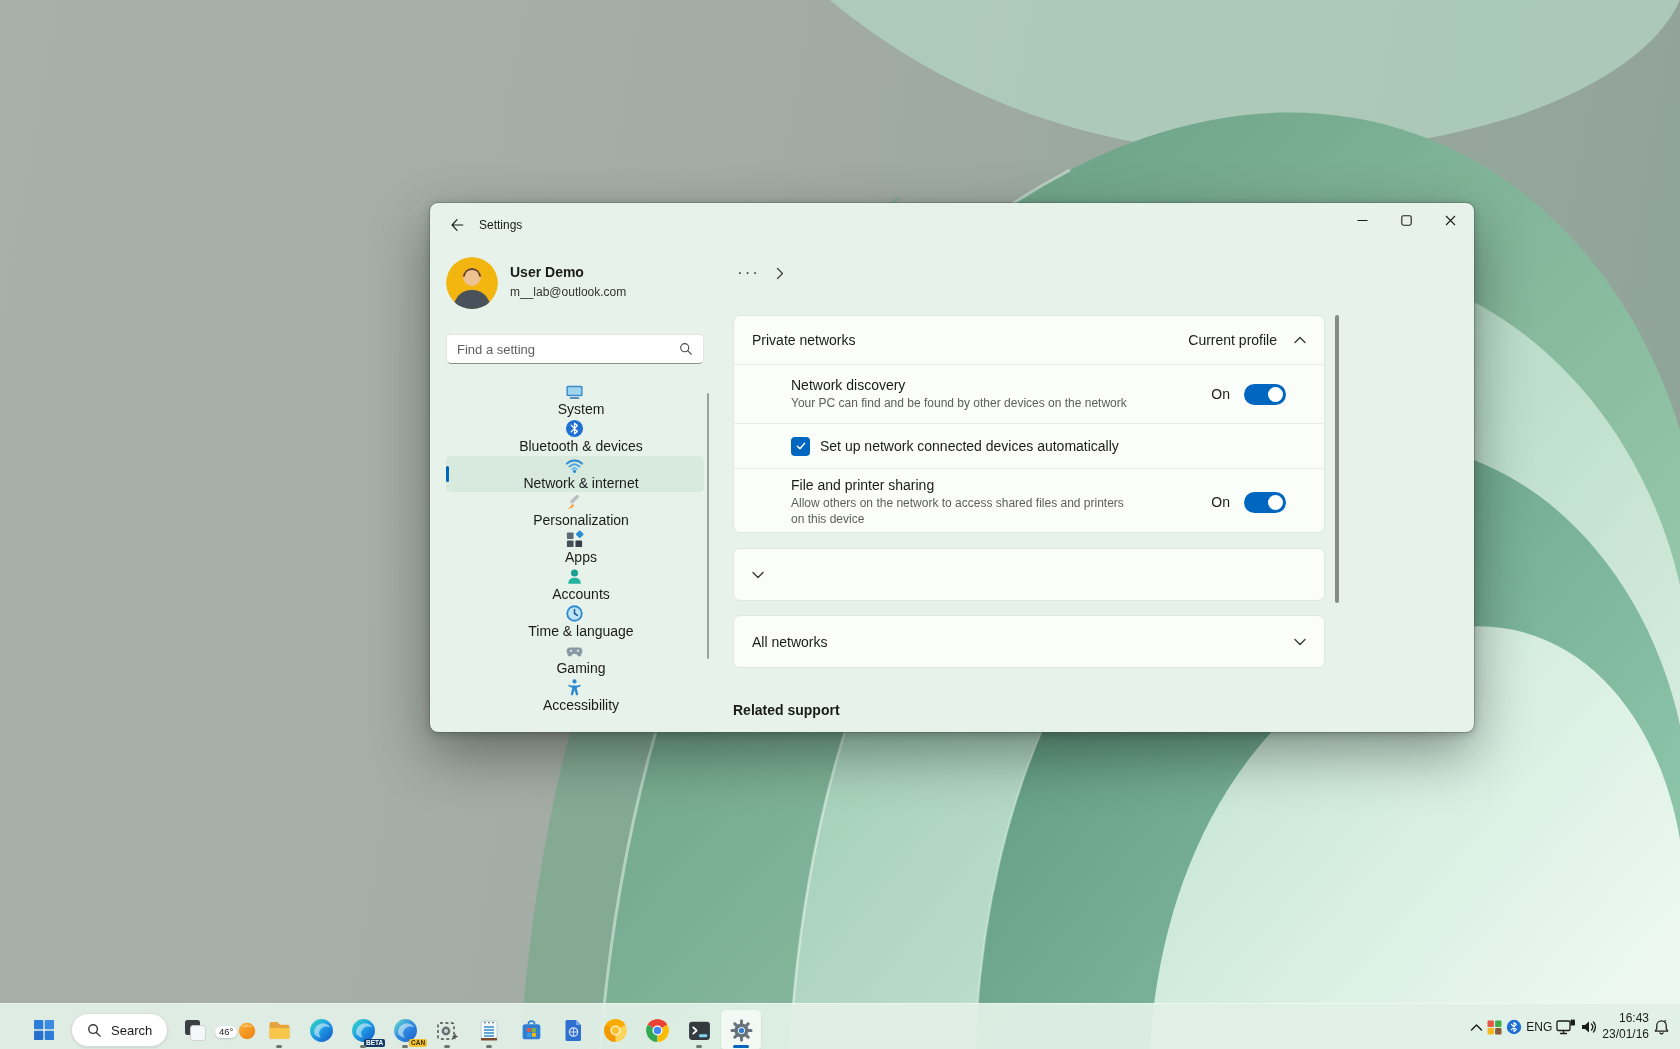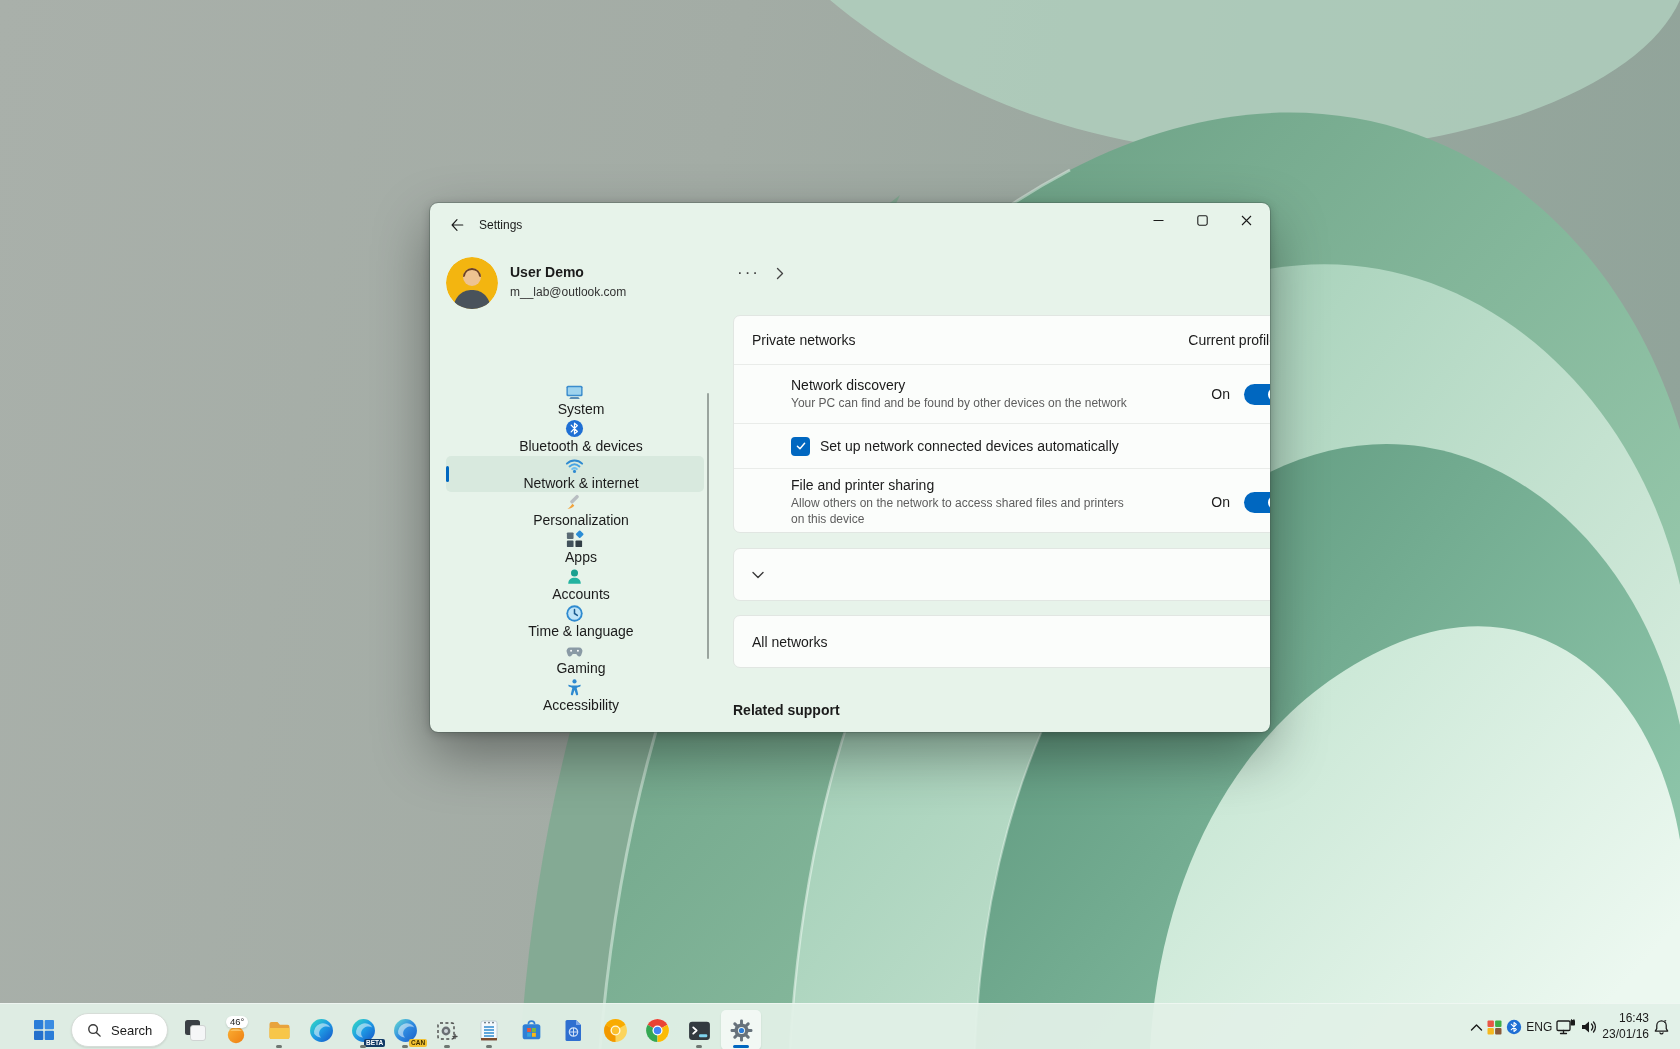--- a/index.html
+++ b/index.html
@@ -2,21 +2,21 @@
 <html><head>
 <meta charset="utf-8">
 <style>
   * { margin:0; padding:0; box-sizing:border-box; }
   html,body { width:1680px; height:1049px; overflow:hidden;
     font-family:"Liberation Sans","DejaVu Sans",sans-serif;
     background:linear-gradient(100deg,#a9b0aa 0%,#a3aca5 40%,#98a79e 70%,#8fa399 100%); }
   .wallpaper { position:absolute; inset:0; }
 
   
-  .window { position:absolute; left:430px; top:203px; width:840px; height:529px;
+  .window { position:absolute; left:430px; top:203px; width:1044px; height:529px;
     background:#e7f3ea; border-radius:8px; overflow:hidden;
     box-shadow:0 22px 55px rgba(0,0,0,.38), 0 2px 10px rgba(0,0,0,.22);
     outline:1px solid rgba(70,90,80,.35); }
   .titlebar { position:absolute; top:0; left:0; right:0; height:44px; }
   .back-btn { position:absolute; left:12px; top:9px; width:30px; height:26px; border-radius:4px;
     display:flex; align-items:center; justify-content:center; cursor:default; }
   .win-title { position:absolute; left:49px; top:0; height:44px; display:flex; align-items:center;
     font-size:12px; color:#1b1b1b; }
   .win-controls { position:absolute; right:2px; top:1px; display:flex; }
   .wc-btn { width:44px; height:32px; display:flex; align-items:center; justify-content:center; }
@@ -90,21 +90,21 @@
   .active-dash { position:absolute; bottom:2px; left:50%; transform:translateX(-50%); width:16px;
     height:3px; border-radius:2px; background:#0067c0; }
   .search-pill { height:34px; border-radius:17px; background:#fff; border:1px solid #d7ddd8;
     display:flex; align-items:center; padding:0 15px; margin:0 6px;
     box-shadow:0 1px 2px rgba(0,0,0,.1); }
   .search-pill .sp-label { font-size:13px; color:#1b1b1b; margin-left:9px; }
   .badge { position:absolute; bottom:3px; right:-2px; font-size:6.5px; font-weight:700;
     padding:1px 2px; border-radius:2px; line-height:1; }
   .badge-beta { background:#123a66; color:#fff; }
   .badge-can  { background:#f2c233; color:#3a2c00; }
-  .weather-wrap { display:flex; flex-direction:column; align-items:center; }
+  .weather-wrap { display:flex; align-items:center; }
   .temp-pill { background:#fff; border-radius:6px; font-size:9.5px; color:#222; padding:0 4px;
     line-height:12px; margin-bottom:-4px; z-index:1; box-shadow:0 1px 2px rgba(0,0,0,.15); }
   .tb-right { position:absolute; right:10px; top:0; height:46px; display:flex; align-items:center;
     gap:4px; }
   .tray-text { font-size:12px; color:#1b1b1b; }
   .clock { text-align:right; font-size:12px; color:#1b1b1b; line-height:1.3; }
   .tray-ico { display:flex; align-items:center; }
 </style>
 </head>
 <body>
@@ -171,20 +171,27 @@
     <svg width="52" height="52" viewBox="0 0 52 52">
       <circle cx="26" cy="26" r="26" fill="#f3b510"></circle>
       <path d="M7 52 C9 37 18 33 26 33 C34 33 43 37 45 52 Z" fill="#49525b"></path>
       <circle cx="26" cy="20" r="9" fill="#eec391"></circle>
       <path d="M17 20 a9 9 0 0 1 18 0 l-1.8-0.6 q-1.2-6.4-7.2-6.4 t-7.2 6.4 Z" fill="#6b4226"></path>
     </svg>
   </div>
   <div class="p-name">User Demo</div>
   <div class="p-email">m__lab@outlook.com</div>
 
+  <div class="searchbox">
+    <input type="text" placeholder="Find a setting" style="">
+    <svg width="14" height="14" viewBox="0 0 16 16">
+      <circle cx="6.5" cy="6.5" r="4.6" stroke="#4a4a4a" stroke-width="1.3" fill="none"></circle>
+      <line x1="10.2" y1="10.2" x2="14" y2="14" stroke="#4a4a4a" stroke-width="1.3" stroke-linecap="round"></line>
+    </svg>
+  </div>
 
   <div class="nav">
     <div class="nav-item">
 
       <span class="nicon">
         <svg viewBox="0 0 20 20" width="19" height="19">
             <rect x="1.5" y="4" width="17" height="11" rx="1.6" fill="#3b8ccd"></rect>
             <rect x="3" y="5.5" width="14" height="8" rx="0.8" fill="#9fd3ee"></rect>
             <path d="M6 16 h8 l1.6 1.6 H4.4 Z" fill="#2e6da4"></path>
           </svg>

